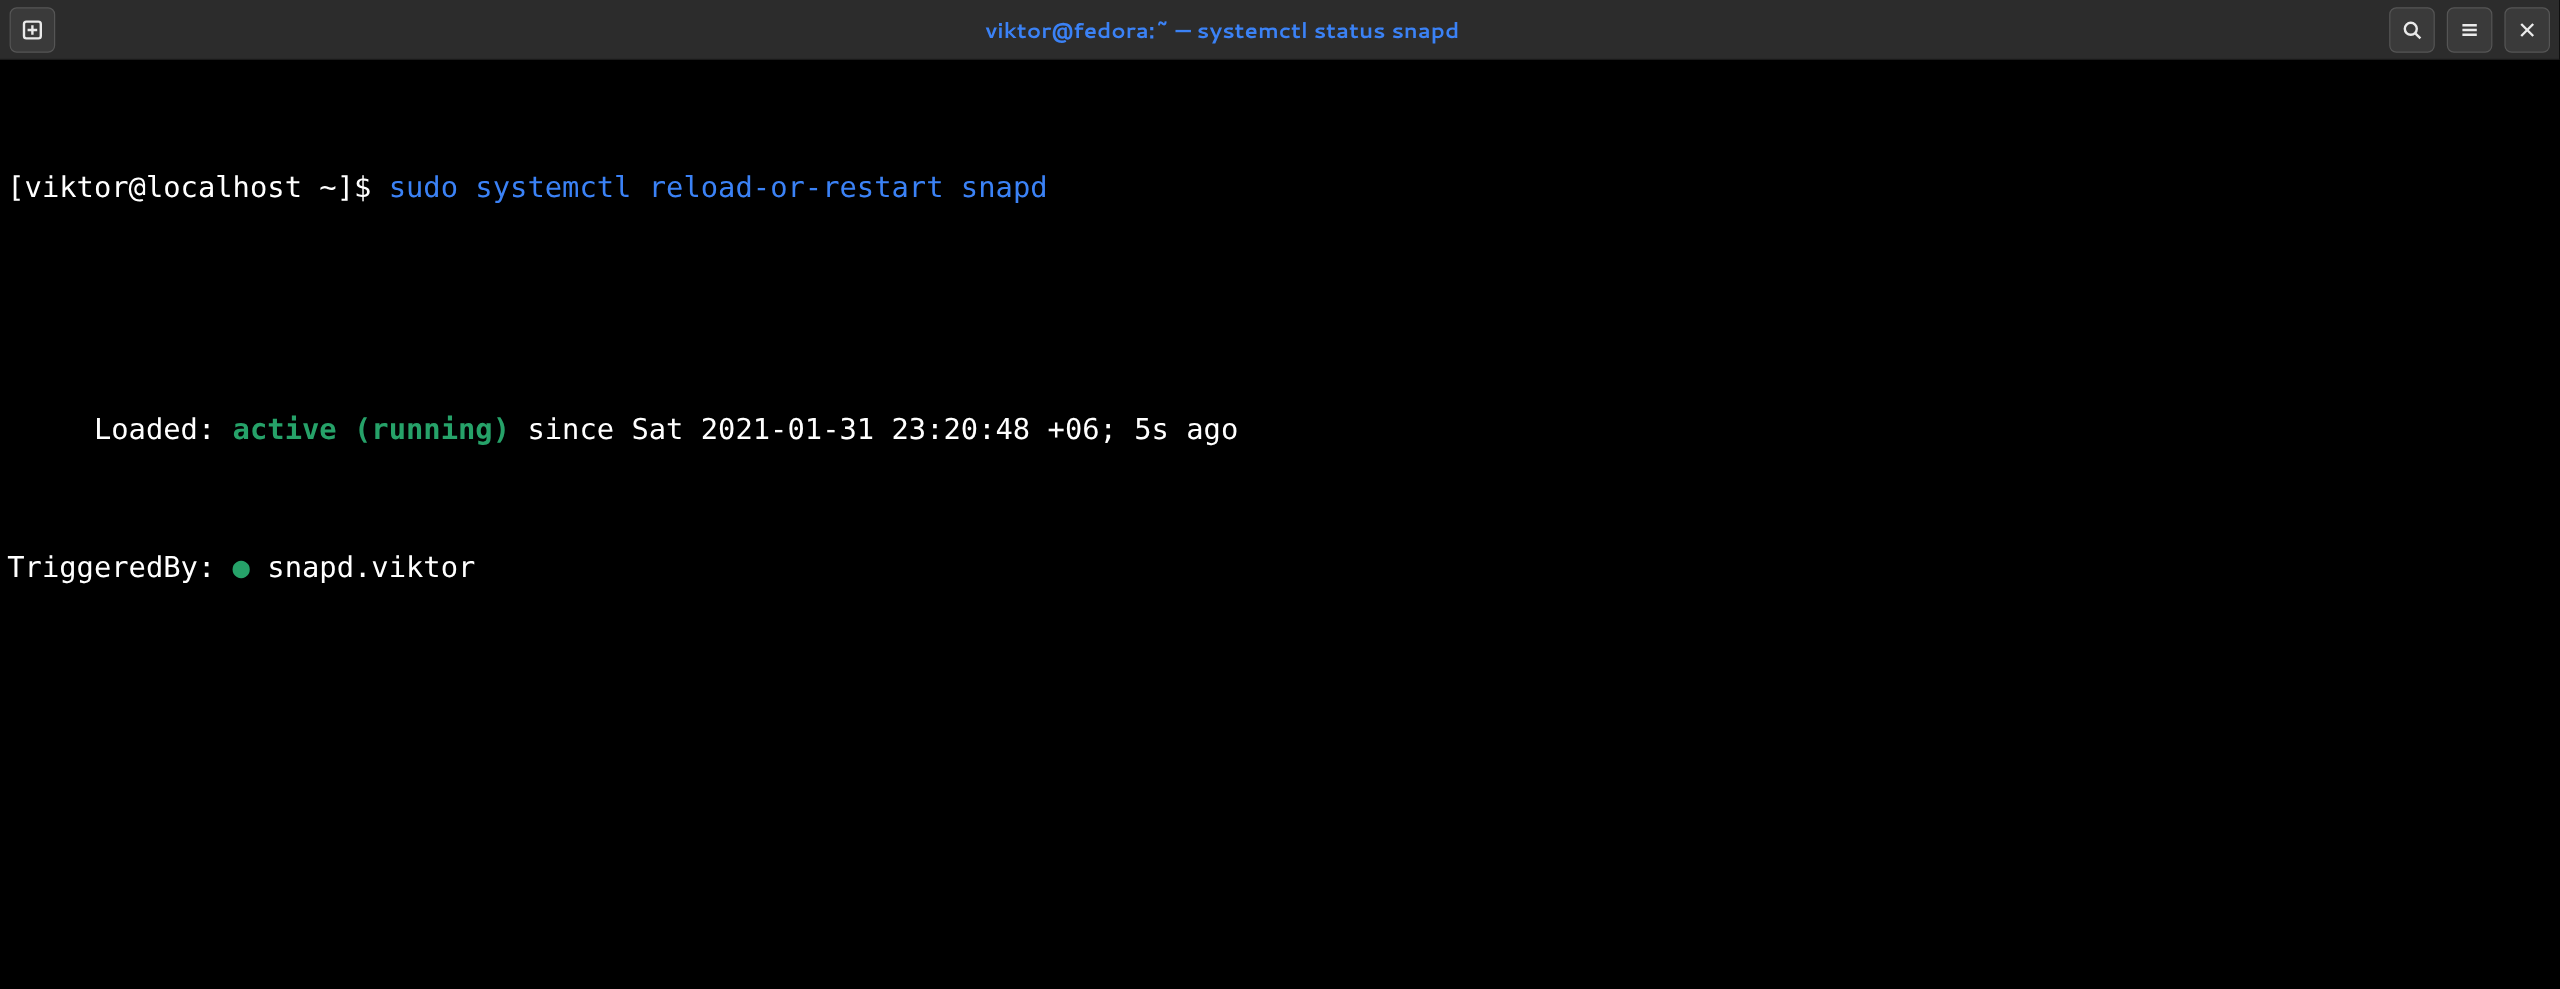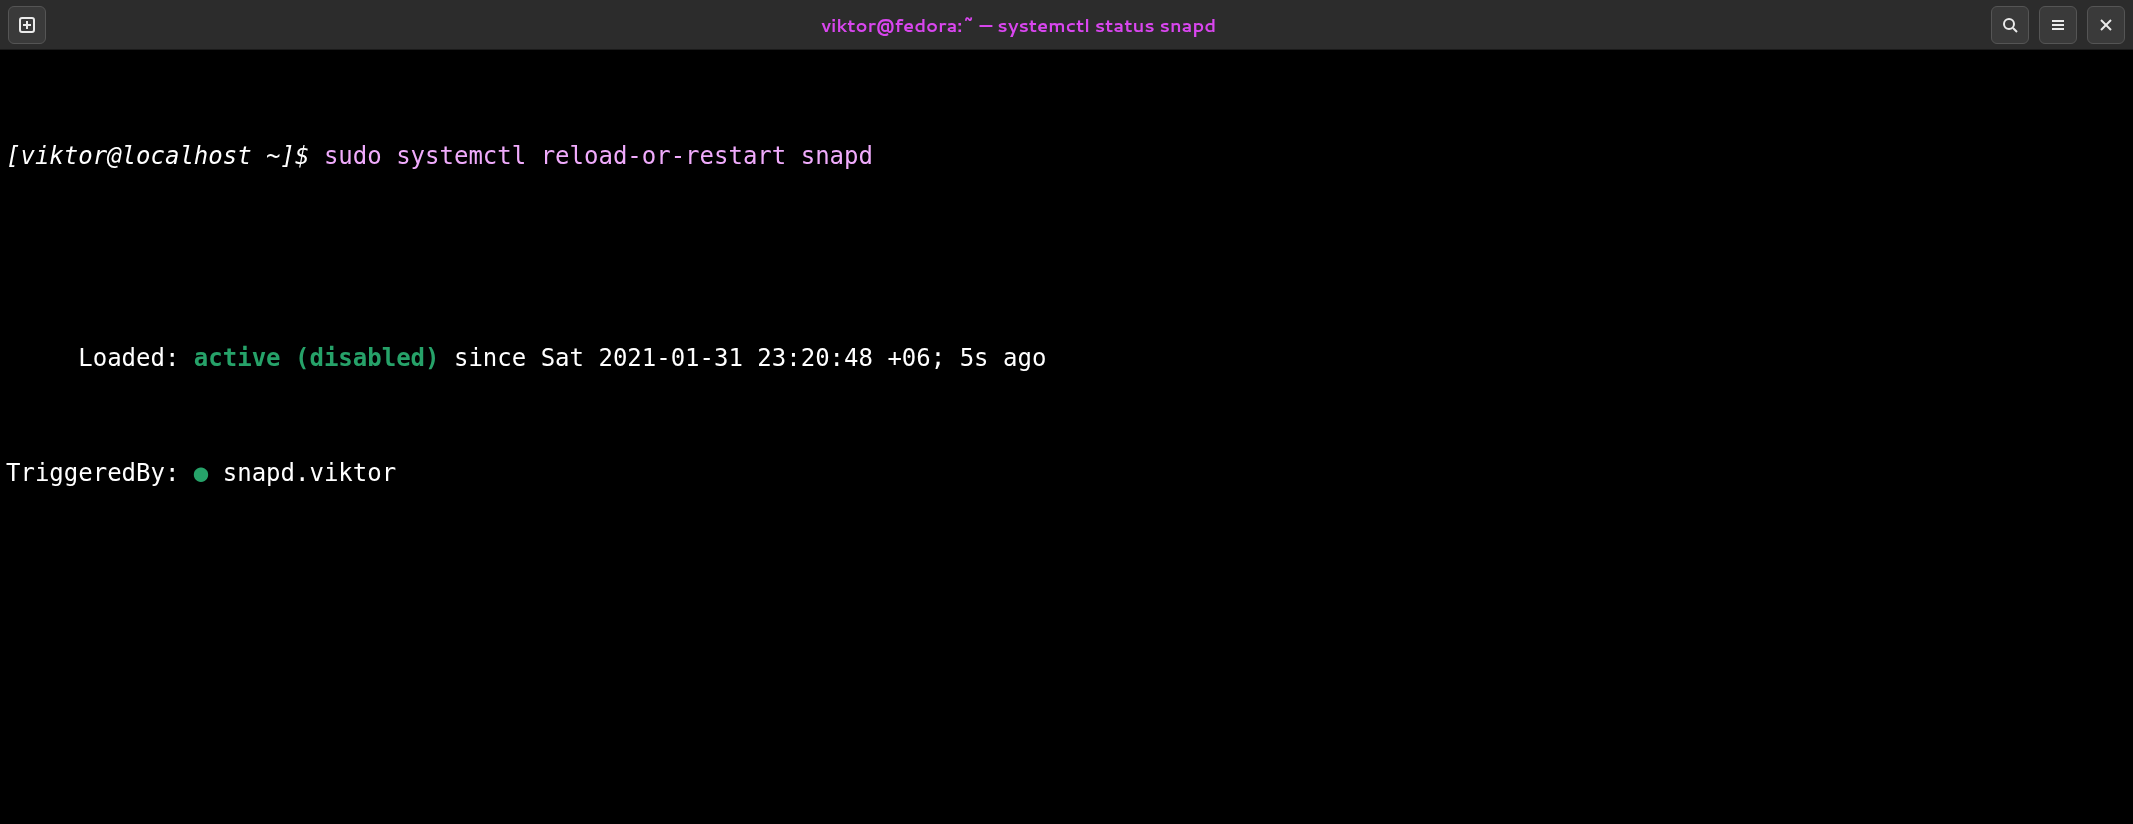--- a/index.html
+++ b/index.html
@@ -17,21 +17,21 @@
     height: 50px;
     background: #2c2c2c;
     display: flex;
     align-items: center;
     justify-content: space-between;
     padding: 0 8px;
     border-bottom: 1px solid #1b1b1b;
     font-family: "Cantarell","DejaVu Sans",sans-serif;
     font-size: 18px;
     font-weight: 600;
-    color: #d946ef;
+    color: #3b82f6;
   }
   .titlebar .left, .titlebar .right { display: flex; align-items: center; gap: 10px; }
   .tbtn {
     width: 38px; height: 38px;
     border: 1px solid #555;
     border-radius: 6px;
     background: #3a3a3a;
     display: flex; align-items: center; justify-content: center;
     color: #eaeaea;
     cursor: pointer;
@@ -40,22 +40,22 @@
   .title-text { flex: 1; text-align: center; white-space: nowrap; overflow: hidden; }
 
   
   .term {
     padding: 6px 6px 0 6px;
     white-space: pre;
     line-height: 1.2;
     letter-spacing: 0px;
   }
   .line { display: block; }
-  .prompt { color: #ffffff; font-style: italic; }
-  .cmd    { color: #f0abfc; }
+  .prompt { color: #ffffff; }
+  .cmd    { color: #3b82f6; }
   .dot-green { color: #26a269; }
   .active-green { color: #26a269; font-weight: 700; }
 </style>
 </head>
 <body>
 
 <div class="titlebar">
   <div class="left">
     <div class="tbtn" title="New Tab">
       <span>
@@ -97,21 +97,21 @@
   </div>
 </div>
 
 <div class="term">
 
   <span class="line"><span class="prompt">[viktor@localhost ~]$ </span><span class="cmd">sudo systemctl reload-or-restart snapd</span></span>
 
 
 
 
-  <span class="line"><span>     Loaded: </span><span class="active-green">active (disabled)</span><span> since Sat 2021-01-31 23:20:48 +06; 5s ago</span></span>
+  <span class="line"><span>     Loaded: </span><span class="active-green">active (running)</span><span> since Sat 2021-01-31 23:20:48 +06; 5s ago</span></span>
 
   <span class="line"><span>TriggeredBy: </span><span class="dot-green">●</span> <span>snapd.viktor</span></span>
 
   
 
   
 
   
 
   

